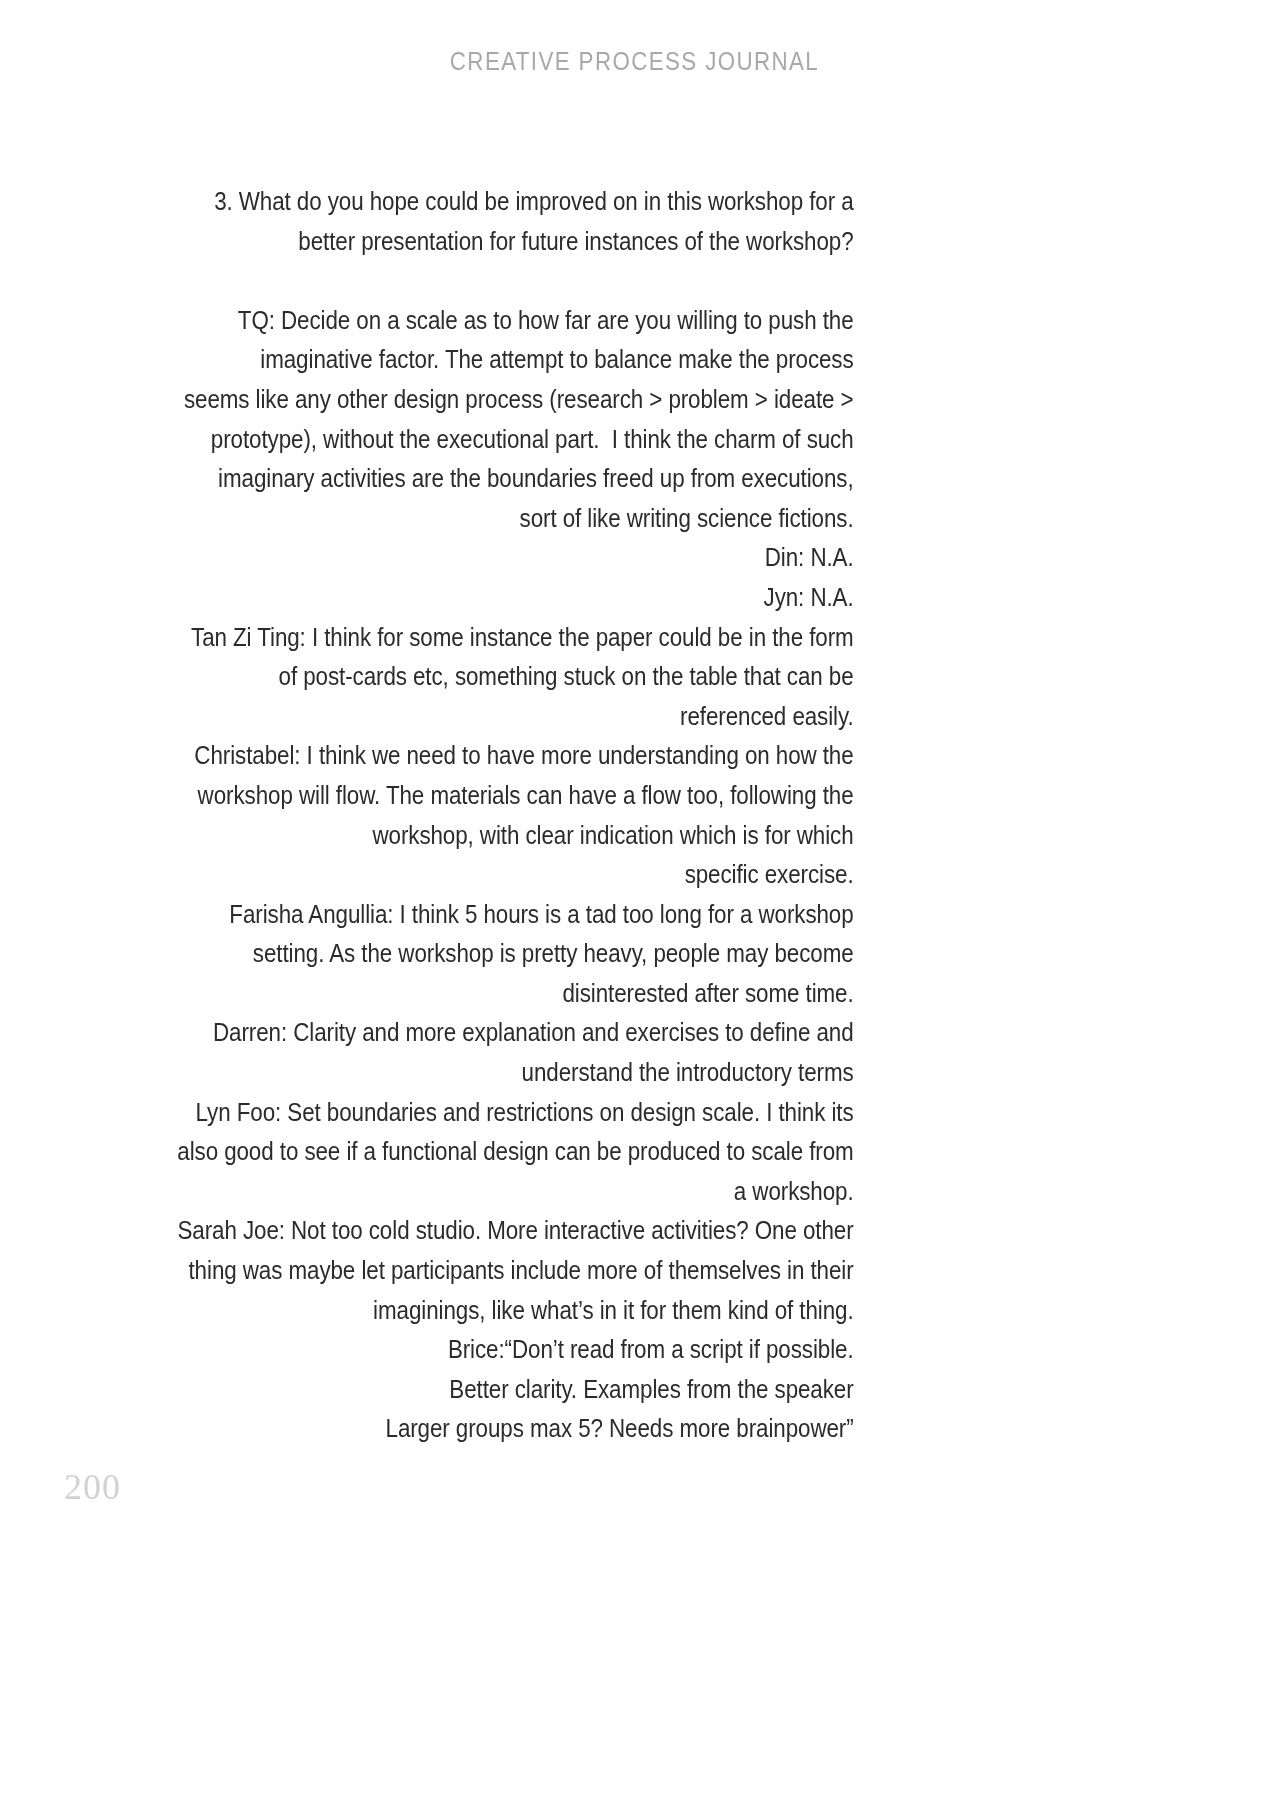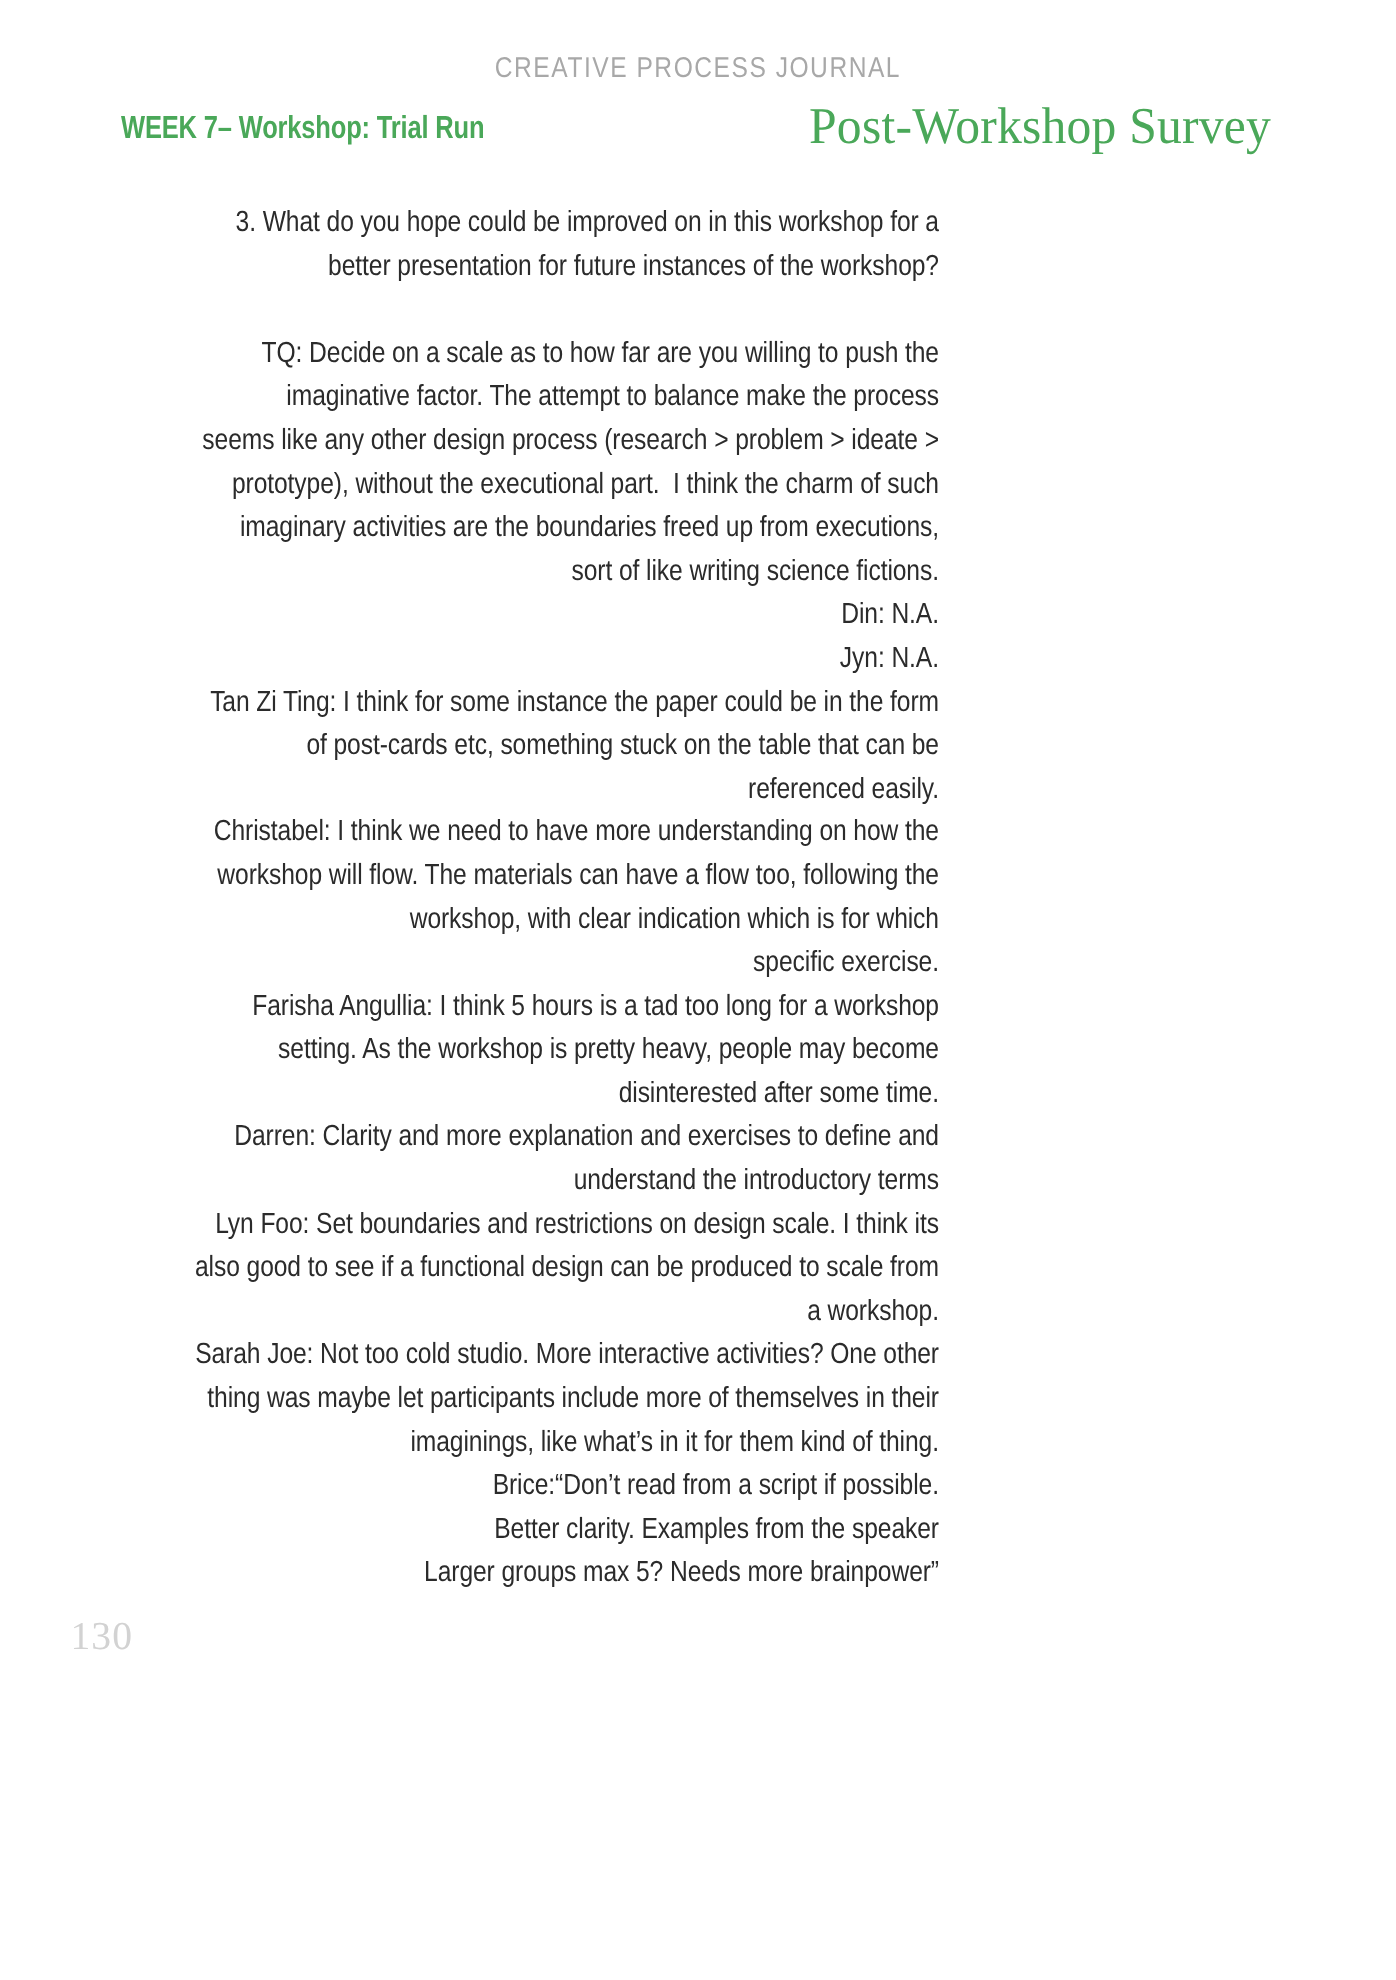--- a/index.html
+++ b/index.html
@@ -116,24 +116,20 @@
     letter-spacing: 1px;
   }
 </style>
 </head>
 <body>
 
 <div class="page">
 
   <div class="running-head">CREATIVE PROCESS JOURNAL</div>
 
-  <div class="header-row">
-    <div class="week-title">WEEK 7– Workshop: Trial Run</div>
-    <div class="survey-title">Post-Workshop Survey</div>
-  </div>
 
   <div class="body-block">
       <div class="line">3. What do you hope could be improved on in this workshop for a</div>
       <div class="line">better presentation for future instances of the workshop?</div>
       <div class="line blank"> </div>
       <div class="line">TQ: Decide on a scale as to how far are you willing to push the</div>
       <div class="line">imaginative factor. The attempt to balance make the process</div>
       <div class="line">seems like any other design process (research &gt; problem &gt; ideate &gt;</div>
       <div class="line">prototype), without the executional part.  I think the charm of such</div>
       <div class="line">imaginary activities are the boundaries freed up from executions,</div>
@@ -156,15 +152,15 @@
       <div class="line">also good to see if a functional design can be produced to scale from</div>
       <div class="line indent">a workshop.</div>
       <div class="line">Sarah Joe: Not too cold studio. More interactive activities? One other</div>
       <div class="line">thing was maybe let participants include more of themselves in their</div>
       <div class="line indent">imaginings, like what’s in it for them kind of thing.</div>
       <div class="line">Brice:“Don’t read from a script if possible.</div>
       <div class="line">Better clarity. Examples from the speaker</div>
       <div class="line indent">Larger groups max 5? Needs more brainpower”</div>
     </div>
 
-  <div class="page-number">130</div>
+  <div class="page-number">200</div>
 
 </div>
 
 </body></html>

